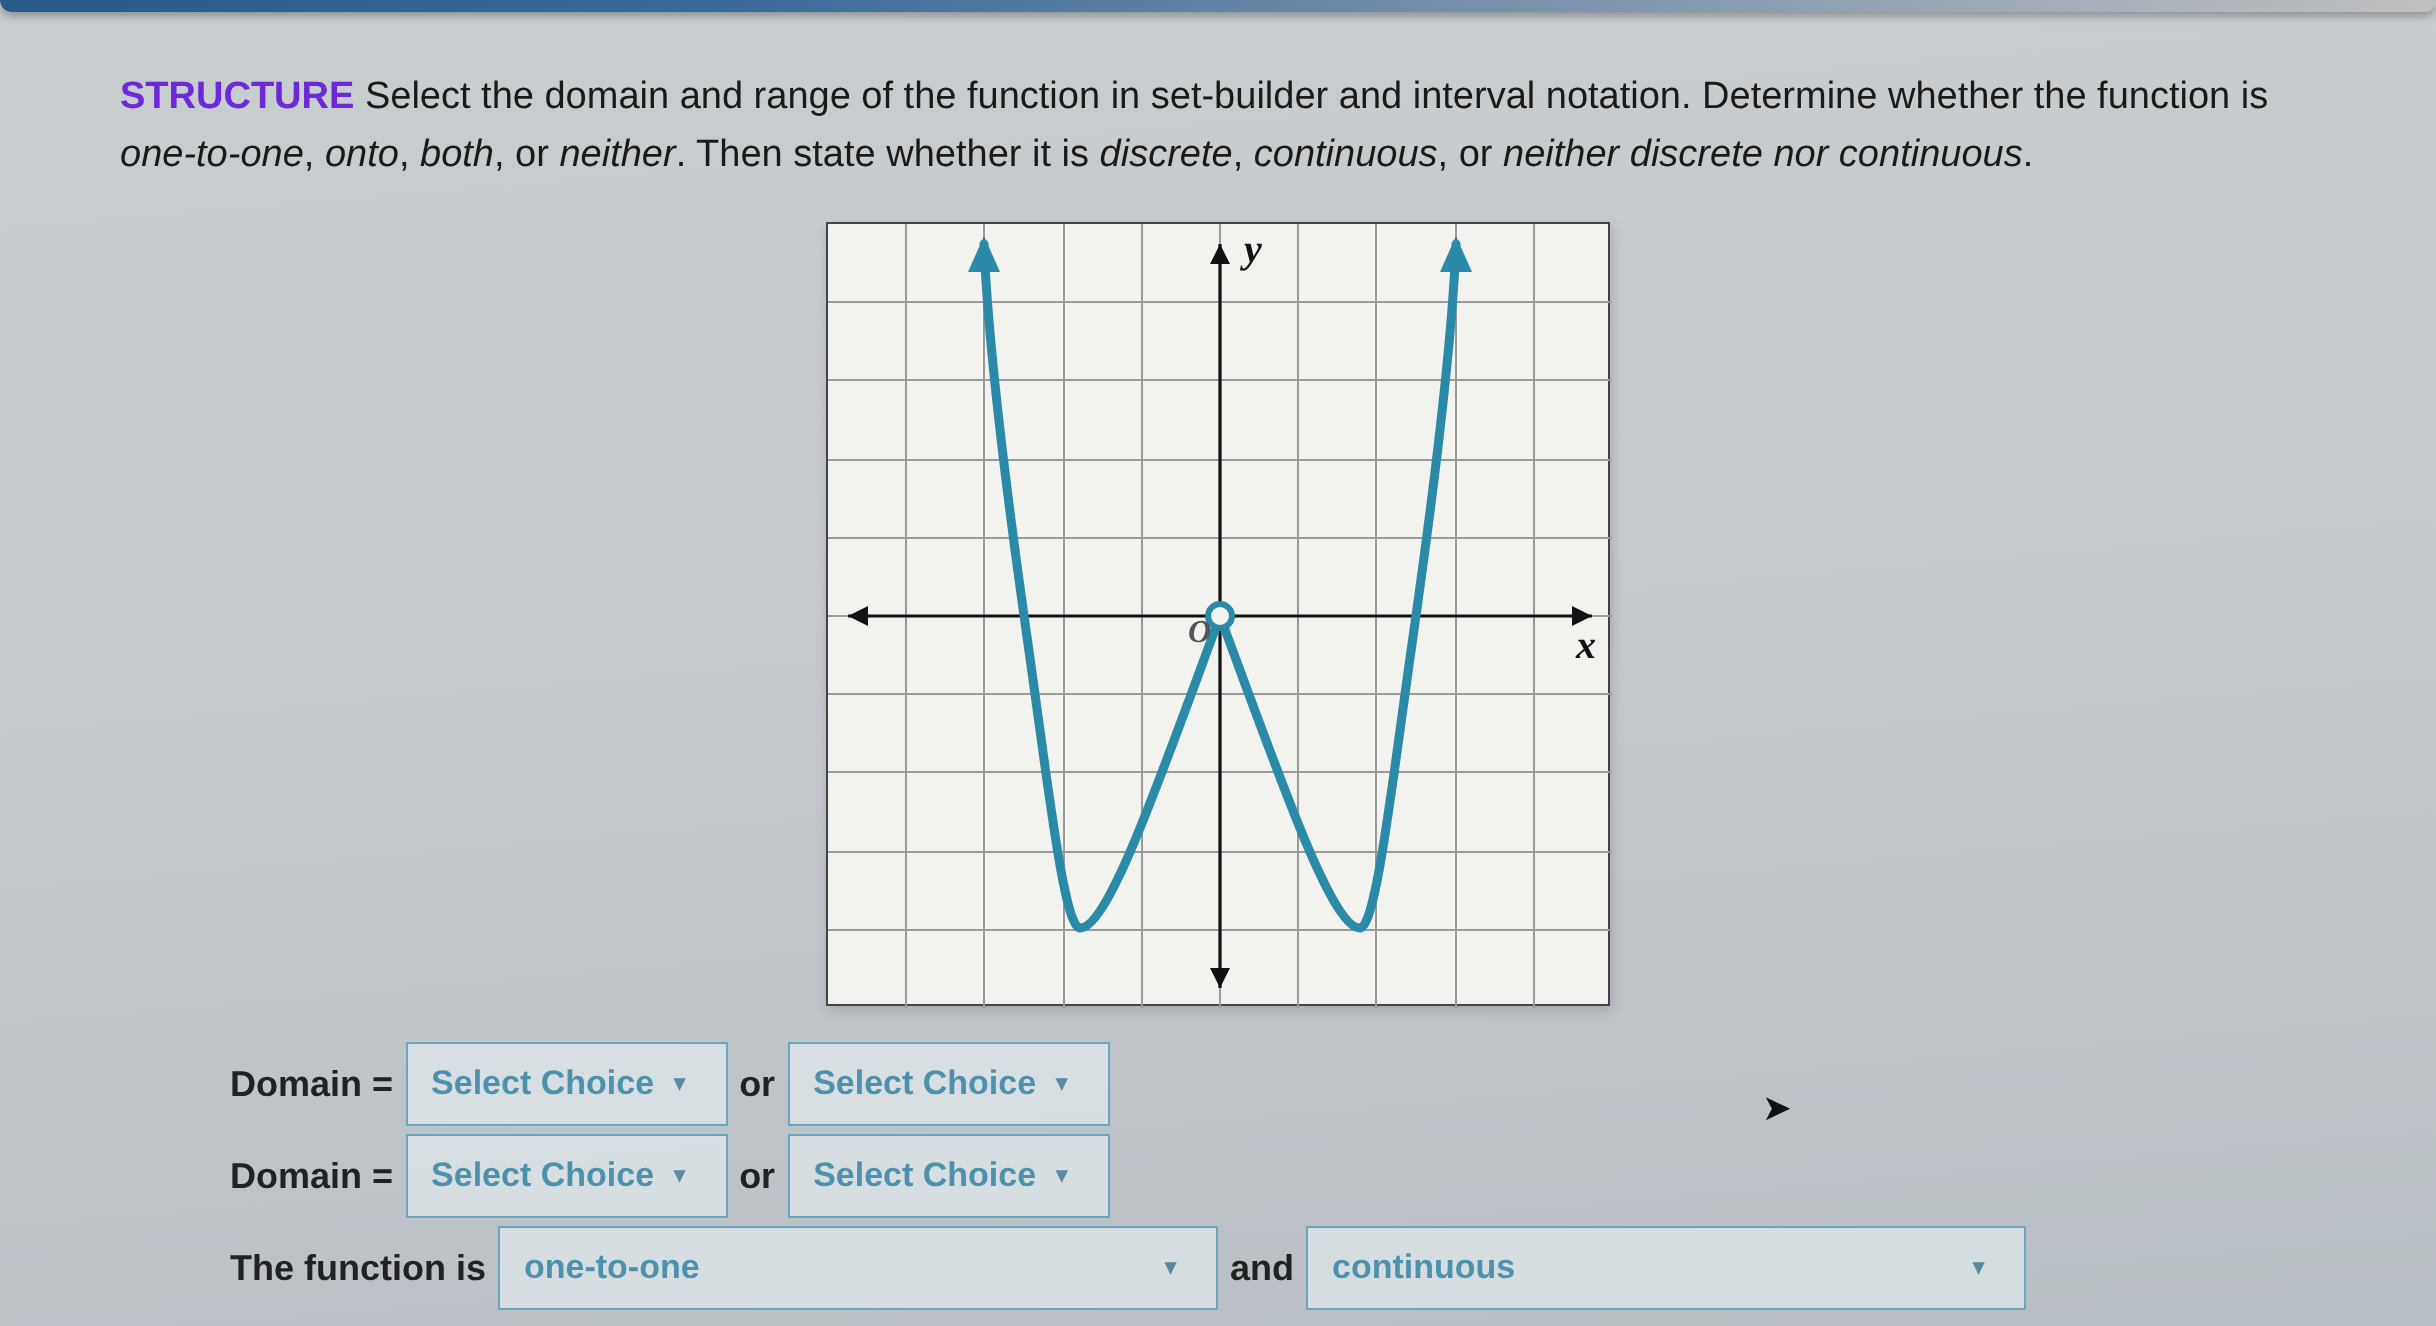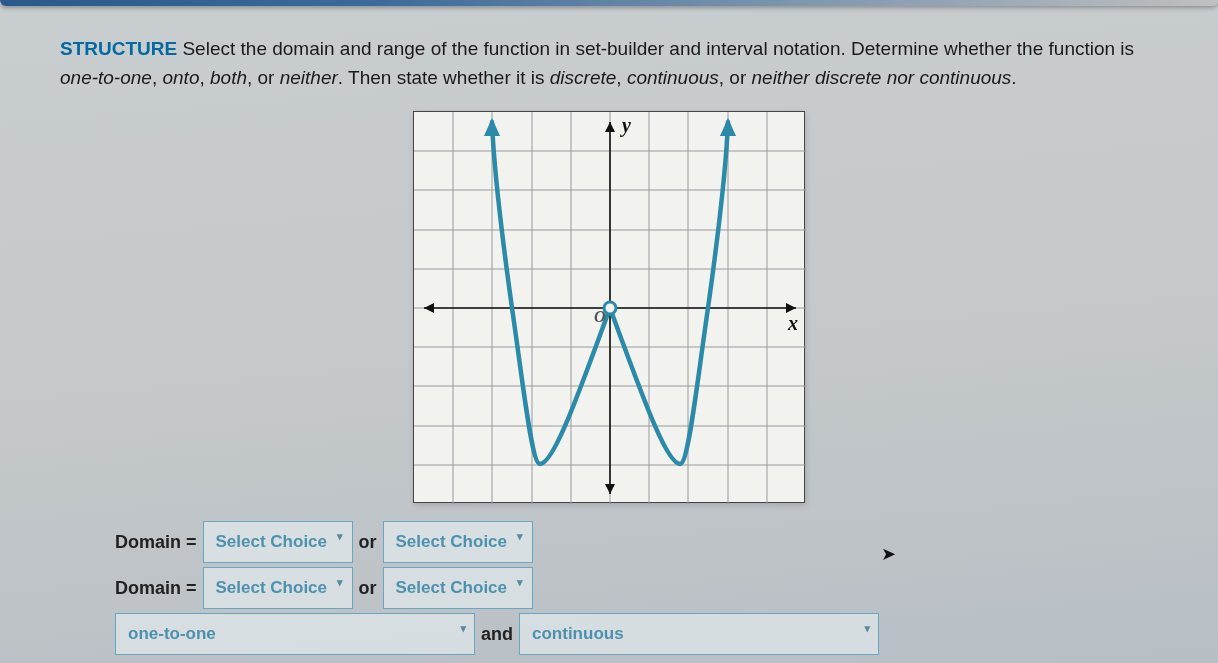--- a/index.html
+++ b/index.html
@@ -19,21 +19,21 @@
     box-shadow: 0 2px 4px rgba(0,0,0,0.3);
   }
   .content {
     padding: 28px 60px 10px 60px;
   }
   .prompt {
     font-size: 19px;
     line-height: 1.55;
     color: #1a1a1a;
   }
-  .prompt b { font-weight: 700; color: #0369a1; }
+  .prompt b { font-weight: 700; color: #6d28d9; }
   .prompt i { font-style: italic; }
   .graph-wrap {
     display: flex;
     justify-content: center;
     margin: 18px 0 18px 0;
   }
   .graph-box {
     width: 392px;
     height: 392px;
     background: #f2f2ef;
@@ -43,24 +43,24 @@
   }
   .answers {
     font-size: 18px;
     color: #222;
     line-height: 2.0;
     margin-left: 55px;
   }
   .answers .row { display: flex; align-items: center; gap: 6px; flex-wrap: wrap; margin-bottom: 4px; font-weight: bold;}
   .select {
     display: inline-flex;
-    align-items: flex-start;
+    align-items: center;
     border: 1px solid #6aa6bf;
     background: rgba(240,250,252,0.5);
-    padding: 3px 8px 3px 12px;
+    padding: 3px 20px 3px 12px;
     color: #4d91ad;
     font-size: 17px;
     min-height: 28px;
   }
   .select.wide { min-width: 360px; justify-content: space-between; }
   .select.med { min-width: 150px; }
   .select .chev {
     margin-left: 10px;
     font-size: 11px;
     color: #5a8a9f;
@@ -169,20 +169,21 @@
         <span>Select Choice</span>
         <span class="chev">▾</span>
       </span>
       <span>or</span>
       <span class="select med">
         <span>Select Choice</span>
         <span class="chev">▾</span>
       </span>
     </div>
     <div class="row">
+      <span>The function is</span>
       <span class="select wide">
         <span>one-to-one</span>
         <span class="chev">▾</span>
       </span>
       <span>and</span>
       <span class="select wide">
         <span>continuous</span>
         <span class="chev">▾</span>
       </span>
     </div>

